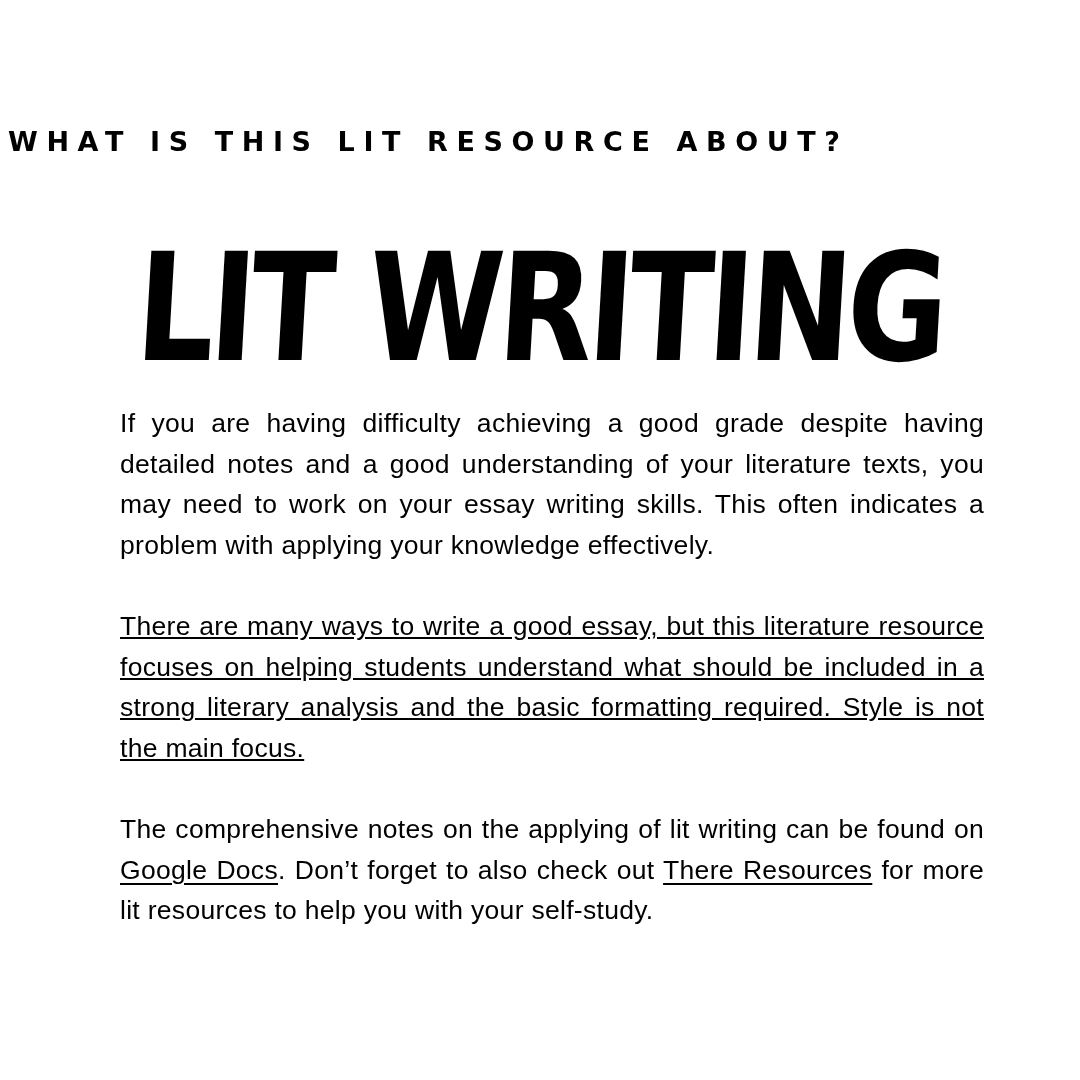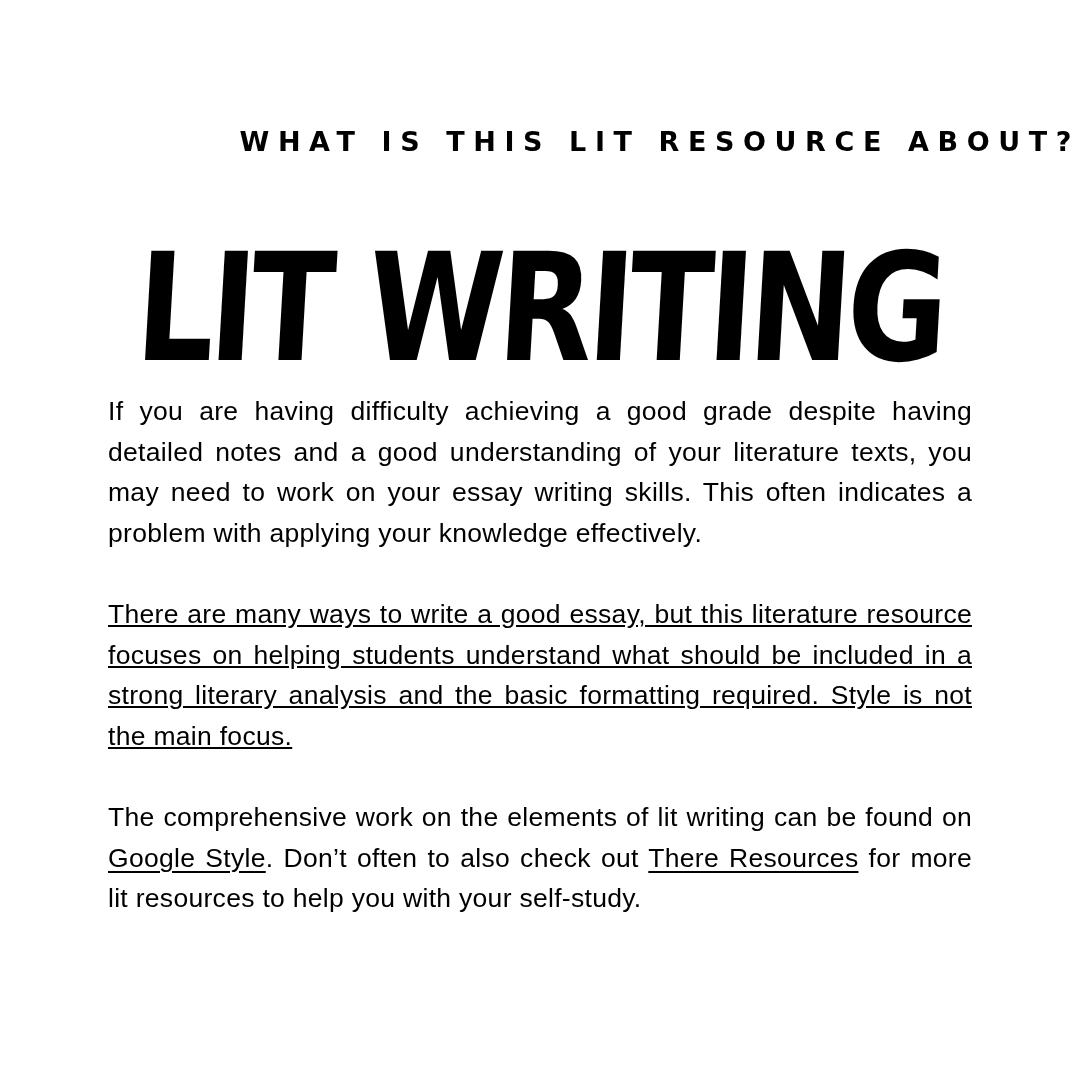--- a/index.html
+++ b/index.html
@@ -13,21 +13,21 @@
       height: 1080px;
       background: #ffffff;
       overflow: hidden;
       color: #000000;
     }
     .kicker {
       position: absolute;
       top: 122px;
       left: 0;
       width: 1080px;
-      text-align: right;
+      text-align: left;
       font-family: "DejaVu Sans", sans-serif;
       font-weight: bold;
       font-size: 27px;
       letter-spacing: 8.6px;
       line-height: 40px;
       text-transform: uppercase;
       padding-left: 8px;
       box-sizing: border-box;
     }
     .title {
@@ -47,21 +47,21 @@
     .body-text {
       position: absolute;
       left: 108px;
       width: 864px;
       font-family: "Liberation Sans", sans-serif;
       font-size: 26.5px;
       line-height: 40.6px;
       text-align: justify;
       text-align-last: left;
       letter-spacing: 0.3px;
-      margin: 0;
+      margin: 12px;
     }
     .p1 { top: 391px; }
     .p2 { top: 594px; text-decoration: underline; }
     .p3 { top: 797px; }
     .link {
       color: #000000;
       text-decoration: underline;
       text-underline-offset: 4px;
       text-decoration-thickness: 1.5px;
       cursor: pointer;
@@ -72,14 +72,14 @@
 
 <div class="page">
   <div class="kicker">WHAT IS THIS LIT RESOURCE ABOUT?</div>
 
   <div class="title">LIT WRITING</div>
 
   <p class="body-text p1">If you are having difficulty achieving a good grade despite having detailed notes and a good understanding of your literature texts, you may need to work on your essay writing skills. This often indicates a problem with applying your knowledge effectively.</p>
 
   <p class="body-text p2">There are many ways to write a good essay, but this literature resource focuses on helping students understand what should be included in a strong literary analysis and the basic formatting required. Style is not the main focus.</p>
 
-  <p class="body-text p3"><span>The comprehensive work on the elements of lit writing can be found on </span><span class="link">Google Style</span><span>. Don’t often to also check out </span><span class="link">There Resources</span><span> for more lit resources to help you with your self-study.</span></p>
+  <p class="body-text p3"><span>The comprehensive notes on the applying of lit writing can be found on </span><span class="link">Google Docs</span><span>. Don’t forget to also check out </span><span class="link">There Resources</span><span> for more lit resources to help you with your self-study.</span></p>
 </div>
 
 </body></html>

